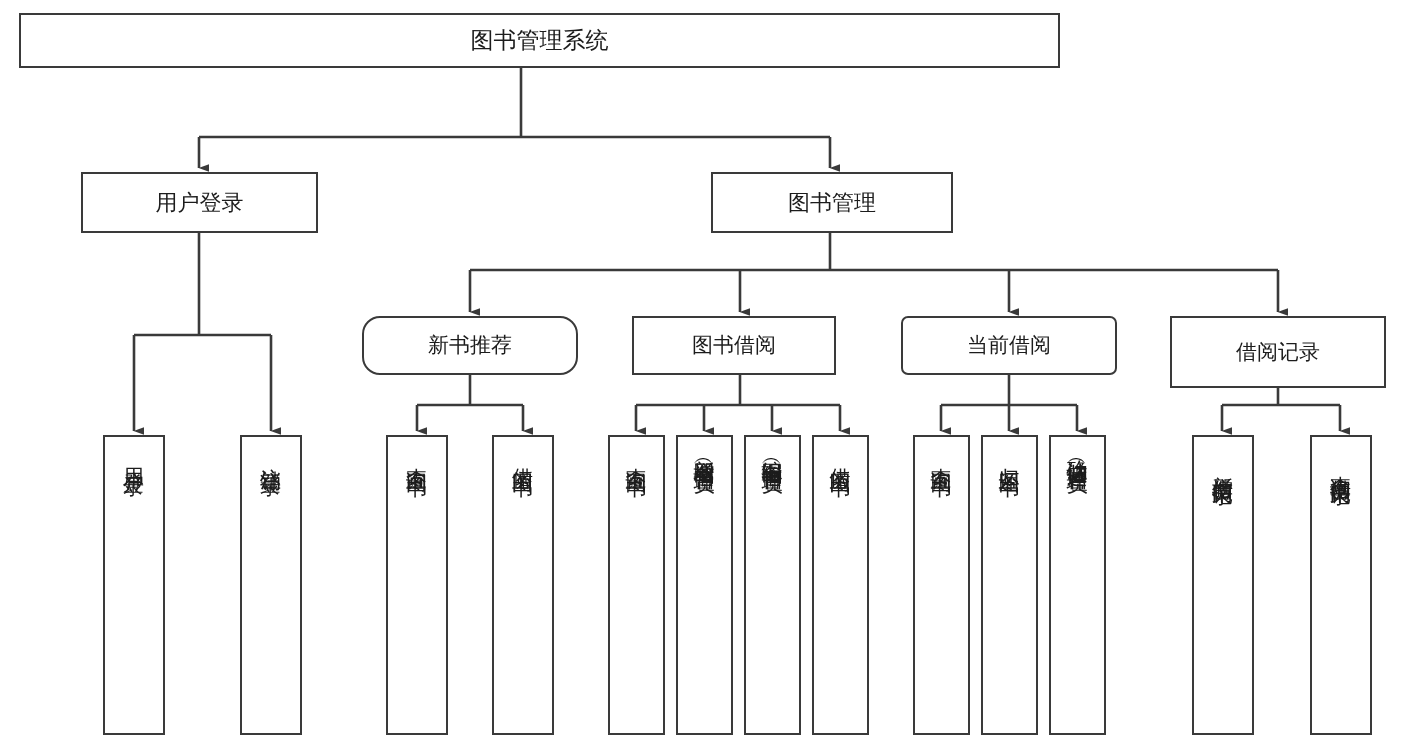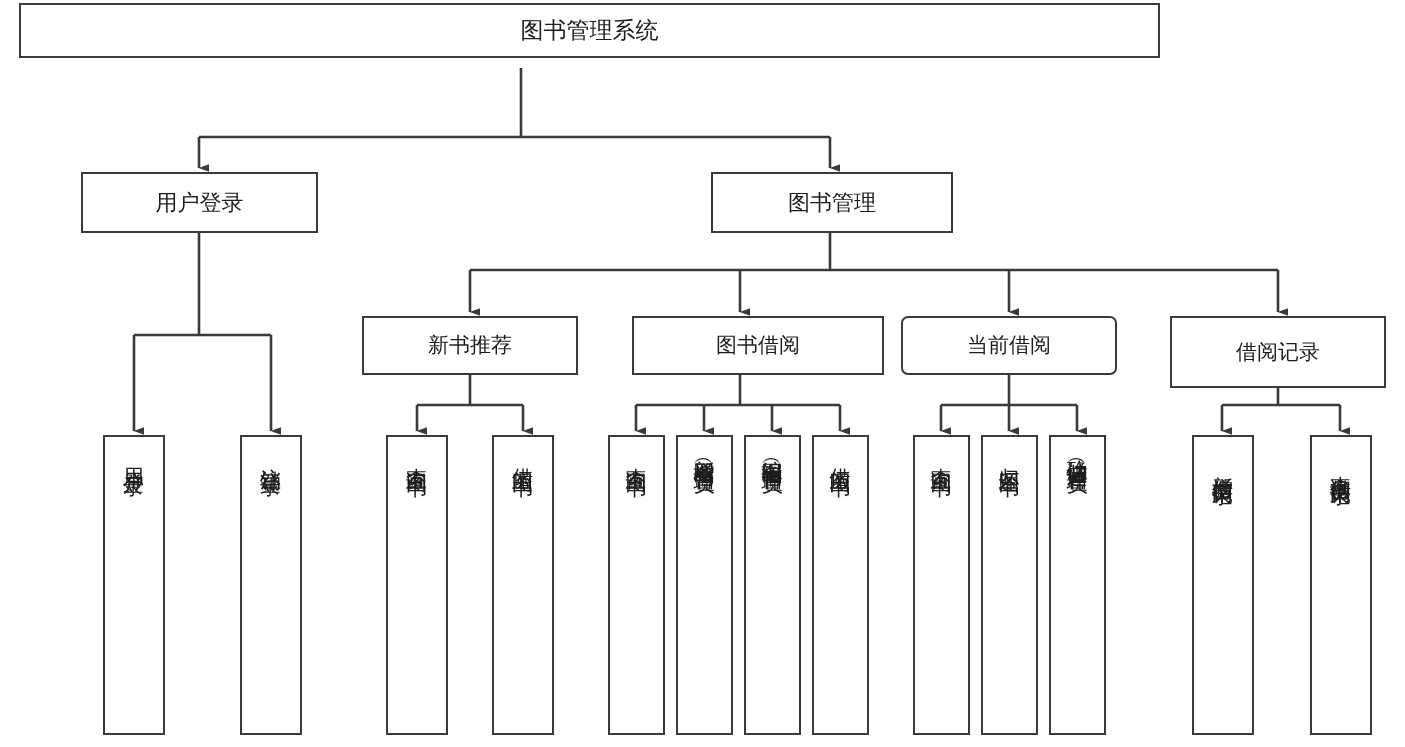--- a/index.html
+++ b/index.html
@@ -117,37 +117,37 @@
       <path d="M1009,405 L1009,431" marker-end="url(#arw)"></path>
       <path d="M1077,405 L1077,431" marker-end="url(#arw)"></path>
 
       <path d="M1278,375 L1278,405"></path>
       <path d="M1222,405 L1340,405"></path>
       <path d="M1222,405 L1222,431" marker-end="url(#arw)"></path>
       <path d="M1340,405 L1340,431" marker-end="url(#arw)"></path>
     </g>
   </svg>
 
-  <div class="node root" style="left:19px;top:3px;width:1141px;height:55px;">
+  <div class="node root" style="left:19px;top:13px;width:1041px;height:55px;">
     <span>图书管理系统</span>
   </div>
 
   <div class="node l2" style="left:81px;top:172px;width:237px;height:61px;">
     <span>用户登录</span>
   </div>
 
   <div class="node l2" style="left:711px;top:172px;width:242px;height:61px;">
     <span>图书管理</span>
   </div>
 
-  <div class="node l3" style="left:362px;top:316px;width:216px;height:59px;">
+  <div class="node l3" style="left:362px;top:316px;width:216px;height:59px;border-radius:18px;">
     <span>新书推荐</span>
   </div>
 
-  <div class="node l3" style="left:632px;top:316px;width:252px;height:59px;">
+  <div class="node l3" style="left:632px;top:316px;width:204px;height:59px;">
     <span>图书借阅</span>
   </div>
 
   <div class="node l3" style="left:901px;top:316px;width:216px;height:59px;border-radius:7px;">
     <span>当前借阅</span>
   </div>
 
   <div class="node l3" style="left:1170px;top:316px;width:216px;height:72px;">
     <span>借阅记录</span>
   </div>

